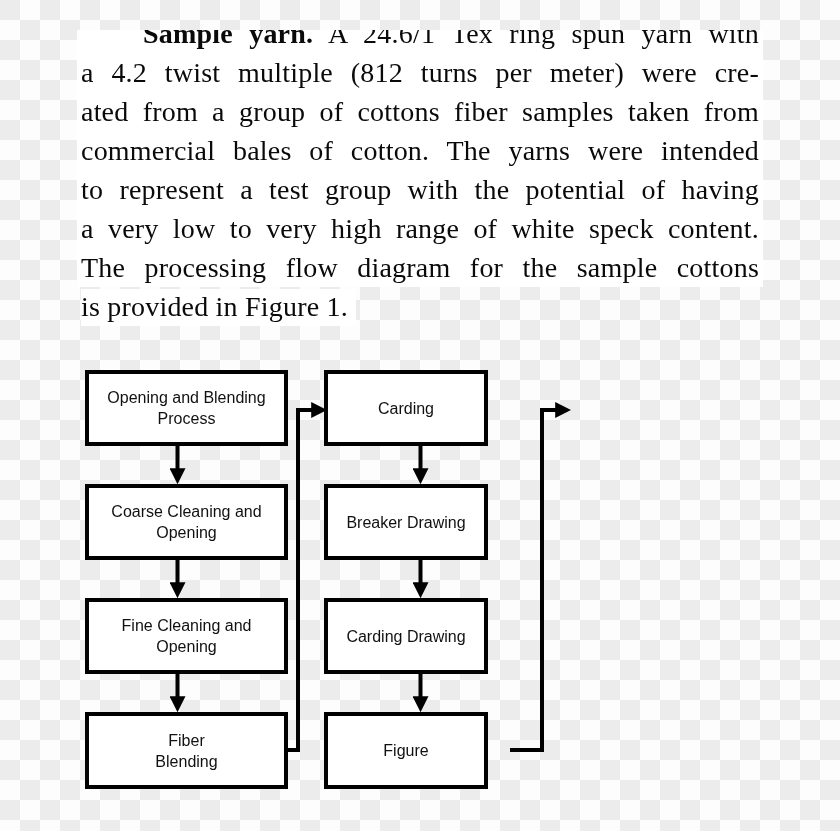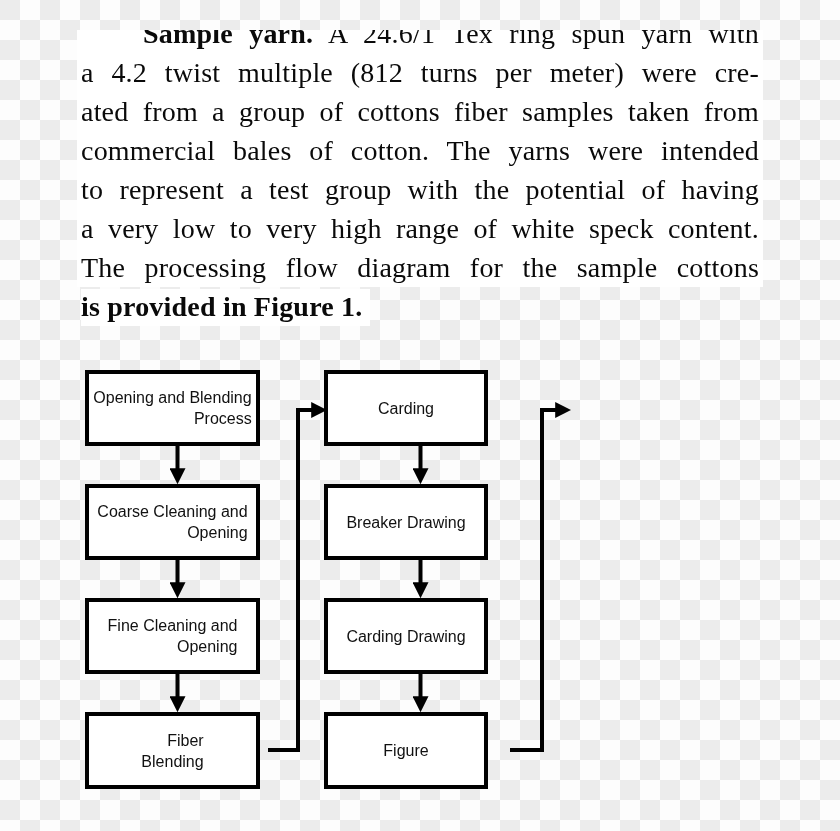--- a/index.html
+++ b/index.html
@@ -43,21 +43,20 @@
   }
   .pline.first {
     margin-top: -16px;
     text-indent: 55px;
   }
   .pline .lead { font-weight: 700; margin-left: 7px; }
   .pline.last {
     background: transparent;
     text-align: center;
     text-align-last: left;
-    font-weight: bold;
   }
   .pline.last .lastbg {
     background: #ffffff;
     padding: 2px 8px 4px 0;
   }
 
   
   .box {
     position: absolute;
     box-sizing: border-box;
@@ -65,21 +64,21 @@
     background: #ffffff;
     display: flex;
     align-items: center;
     justify-content: center;
     text-align: center;
     font-size: 16px;
     line-height: 21px;
     white-space: pre-line;
     color: #111111;
   }
-  .col1 { left: 85px;  width: 175px; text-align: right; }
+  .col1 { left: 85px;  width: 203px; }
   .col2 { left: 324px; width: 164px; }
   .col3 { left: 573px; width: 184px; }
   .row1 { top: 370px; height: 76px; }
   .row2 { top: 484px; height: 76px; }
   .row3 { top: 598px; height: 76px; }
   .row4 { top: 712px; height: 77px; }
 
   .arrows {
     position: absolute;
     left: 0; top: 0;

